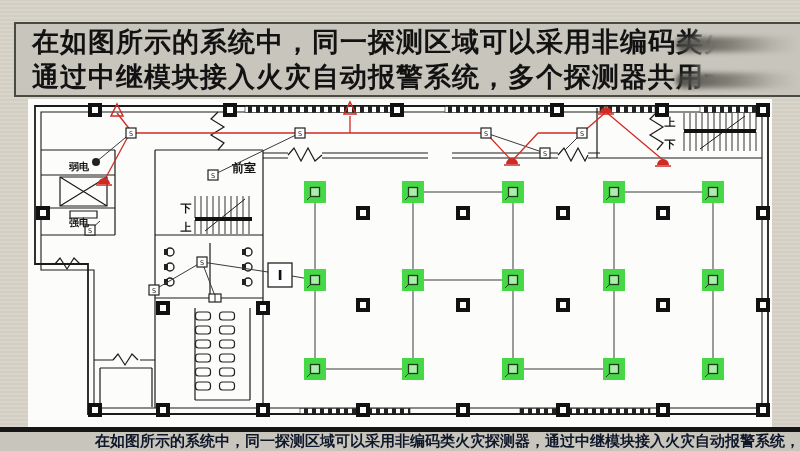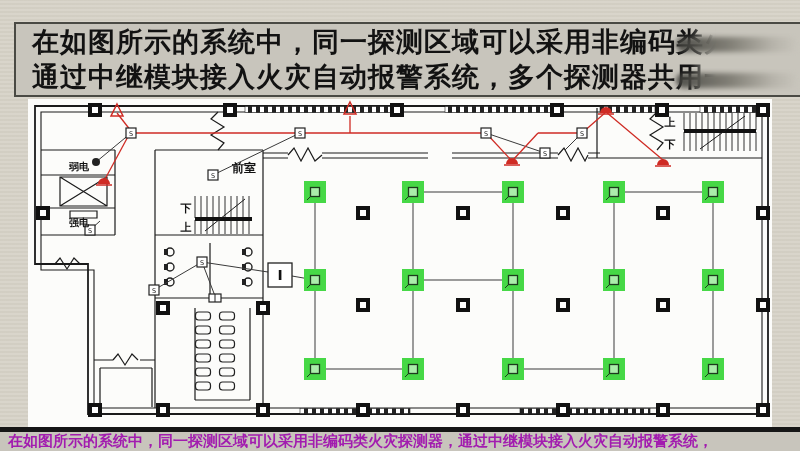--- a/index.html
+++ b/index.html
@@ -29,22 +29,22 @@
   .streak.s1{top:13px;}
   .streak.s2{top:49px;}
   
   .plan-wrap{position:absolute;left:28px;top:99px;width:744px;height:328px;background:#fcfcfa;}
   svg text{font-family:"DejaVu Sans","Liberation Sans",sans-serif;}
   
   .caption-strip{position:absolute;left:0;right:0;top:427px;height:5px;background:#161616;}
   .caption-bar{
     position:absolute;left:0;right:0;top:432px;height:19px;background:#c8c5bc;
     border-bottom:1px solid #55534c;
-    font-size:15px;line-height:19px;color:#a21caf;padding-left:8px;
-    white-space:nowrap;overflow:hidden;font-weight:600;
+    font-size:15px;line-height:19px;color:#0f172a;padding-left:8px;
+    white-space:nowrap;overflow:hidden;font-weight:600;text-align:right;
   }
 </style>
 </head>
 <body>
 
 <div class="title-block">
   <div class="line">在如图所示的系统中，同一探测区域可以采用非编码类火灾探测</div>
   <div class="line">通过中继模块接入火灾自动报警系统，多个探测器共用一个地址</div>
   <div class="smear">
     <div class="streak s1"></div>

